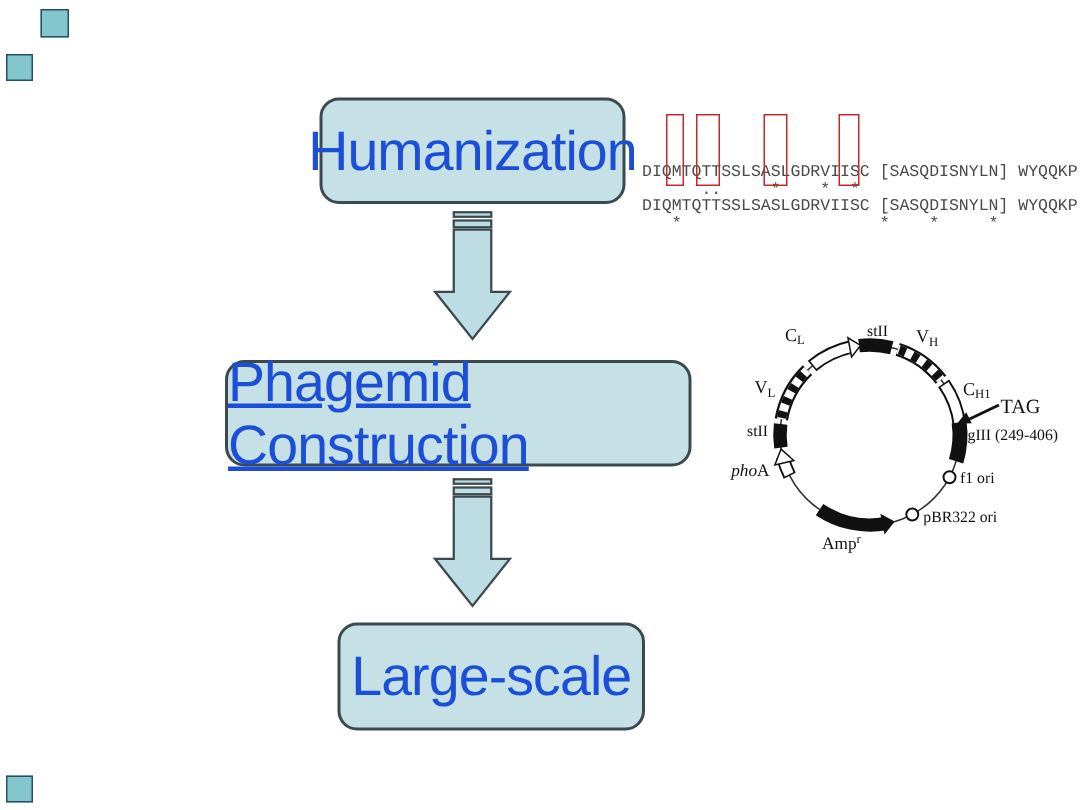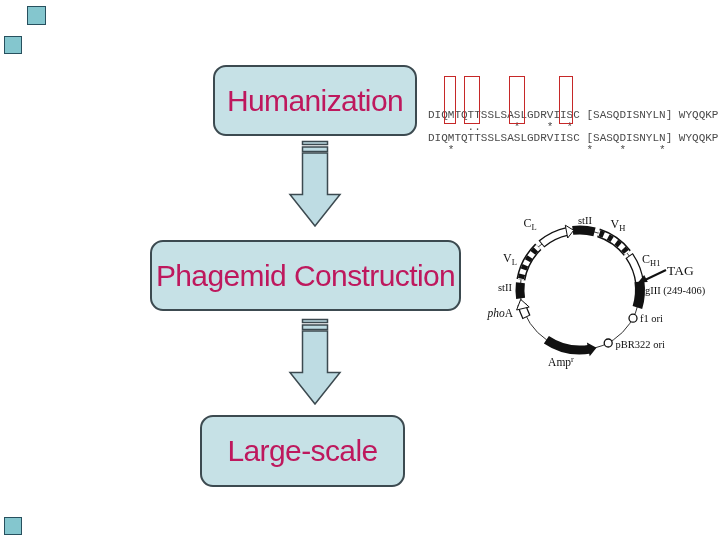--- a/index.html
+++ b/index.html
@@ -4,44 +4,44 @@
 <style>
   html,body{margin:0;padding:0;}
   body{width:720px;height:540px;background:#ffffff;position:relative;overflow:hidden;
        font-family:"Liberation Sans", sans-serif;}
   .abs{position:absolute;}
   
   .decor-sq{position:absolute;background:#84c6ce;border:1px solid #27505e;}
   
   .flow-box{position:absolute;background:#c6e1e6;border:2px solid #3c4a50;border-radius:13px;
             display:flex;align-items:center;justify-content:center;
-            color:#be185d;font-size:30px;letter-spacing:-0.6px;
+            color:#1d4ed8;font-size:37px;letter-spacing:-0.6px;
             font-family:"Liberation Sans", sans-serif;}
   
   .down-arrow{position:absolute;}
   
   .seq-row{position:absolute;white-space:pre;color:#4a4a4a;
            font-family:"Liberation Mono","DejaVu Sans Mono",monospace;
            font-size:11px;line-height:12px;letter-spacing:0;margin-top:30px;}
   .hl-box{position:absolute;border:1.5px solid #c62828;background:transparent;}
   
   #plasmid text{fill:#111;font-family:"Liberation Serif", serif;}
 </style>
 </head>
 <body>
 
 <div class="decor-sq" style="left:27px;top:6px;width:17px;height:17px;"></div>
 <div class="decor-sq" style="left:4px;top:36px;width:16px;height:16px;"></div>
 <div class="decor-sq" style="left:4px;top:517px;width:16px;height:16px;"></div>
 
 <div class="flow-box" style="left:213px;top:65px;width:200px;height:67px;">Humanization</div>
 
-<div class="flow-box" style="left:150px;top:240px;width:307px;height:67px;">Phagemid Construction</div>
+<div class="flow-box" style="left:150px;top:240px;width:307px;height:67px;text-decoration:underline;">Phagemid Construction</div>
 
-<div class="flow-box" style="left:200px;top:415px;width:201px;height:68px;">Large-scale</div>
+<div class="flow-box" style="left:225px;top:415px;width:201px;height:68px;">Large-scale</div>
 
 <svg class="down-arrow" style="left:288px;top:140px;" width="54" height="88" viewBox="0 0 54 88">
   <g fill="#bedce3" stroke="#3c4a50" stroke-width="1.5">
     <rect x="14.5" y="1.5" width="25" height="3"></rect>
     <rect x="14.5" y="7" width="25" height="4.5"></rect>
     <path d="M14.5 13 H39.5 V54.5 H52 L27 86 L2 54.5 H14.5 Z"></path>
   </g>
 </svg>
 
 <svg class="down-arrow" style="left:288px;top:318px;" width="54" height="88" viewBox="0 0 54 88">

